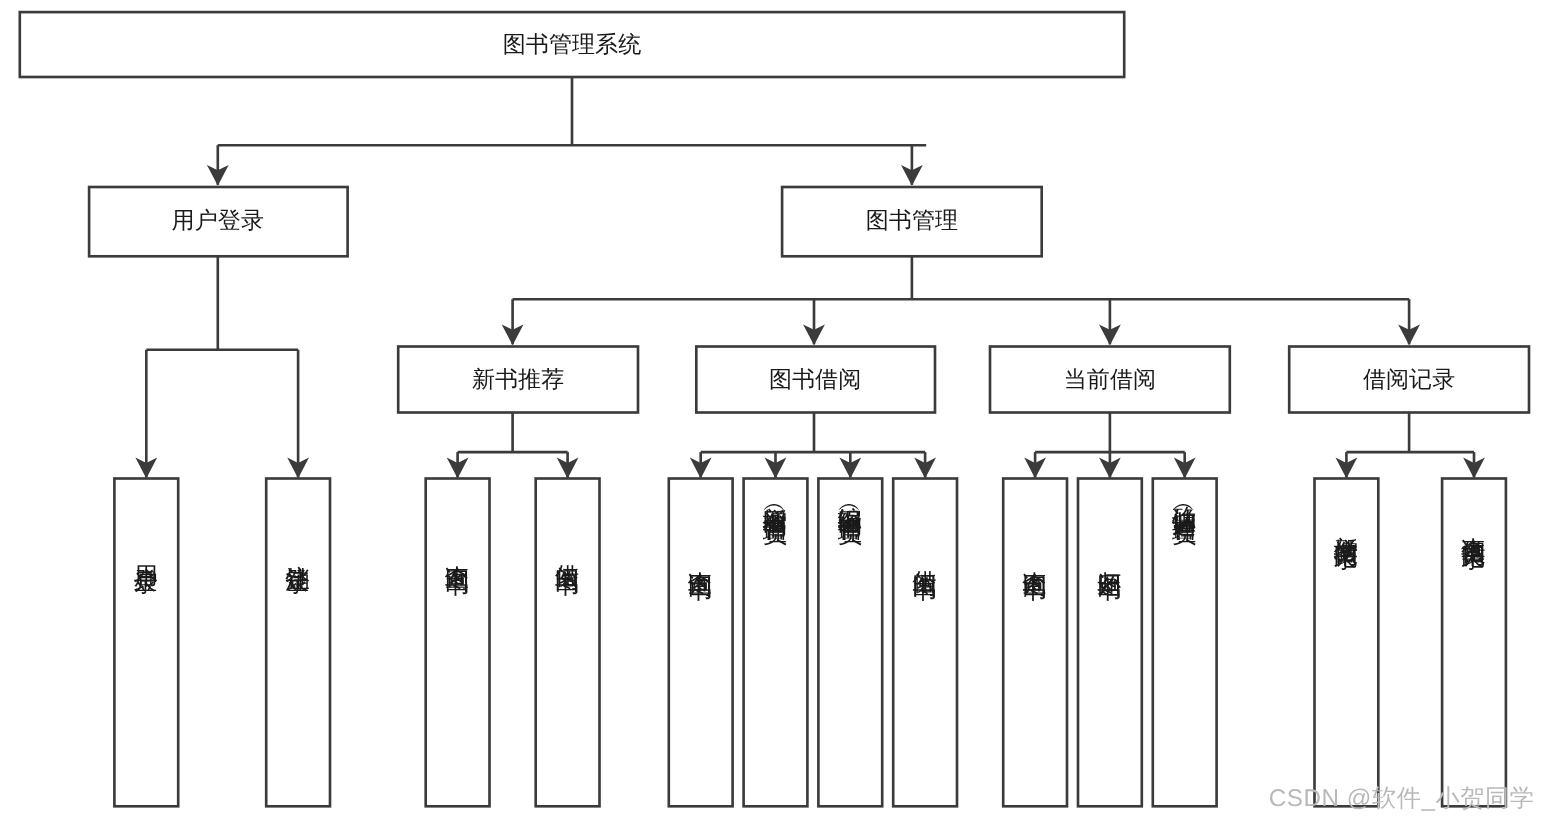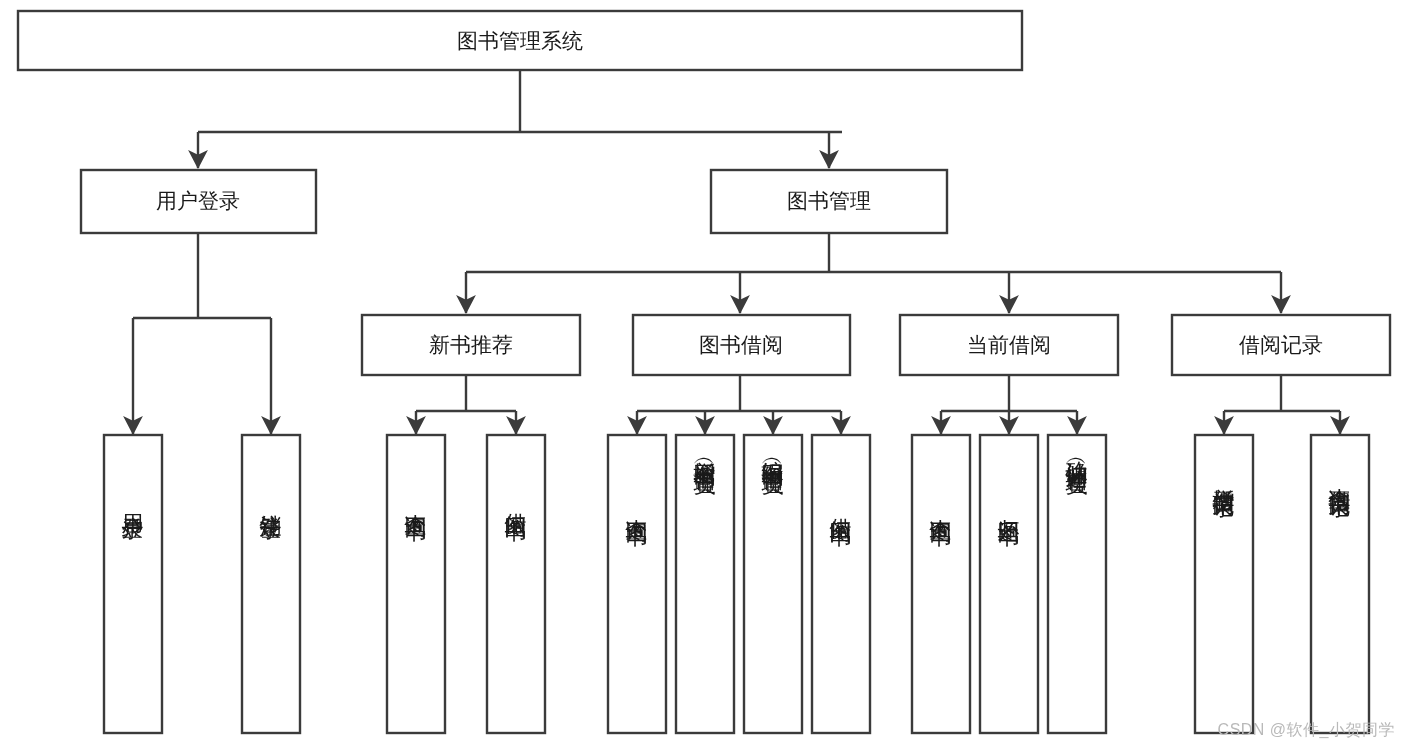--- a/index.html
+++ b/index.html
@@ -53,21 +53,21 @@
   }
   .arrow-head {
     fill: #3b3b3b;
     stroke: none;
   }
   .watermark {
     position: absolute;
     right: 10px;
     bottom: 6px;
     font-family: "Liberation Sans", "DejaVu Sans", sans-serif;
-    font-size: 16px;
+    font-size: 22px;
     color: #b9b9b9;
     letter-spacing: 0.5px;
     pointer-events: none;
     user-select: none;
   }
 </style>
 </head>
 <body>
 
 <div id="diagram-root">

